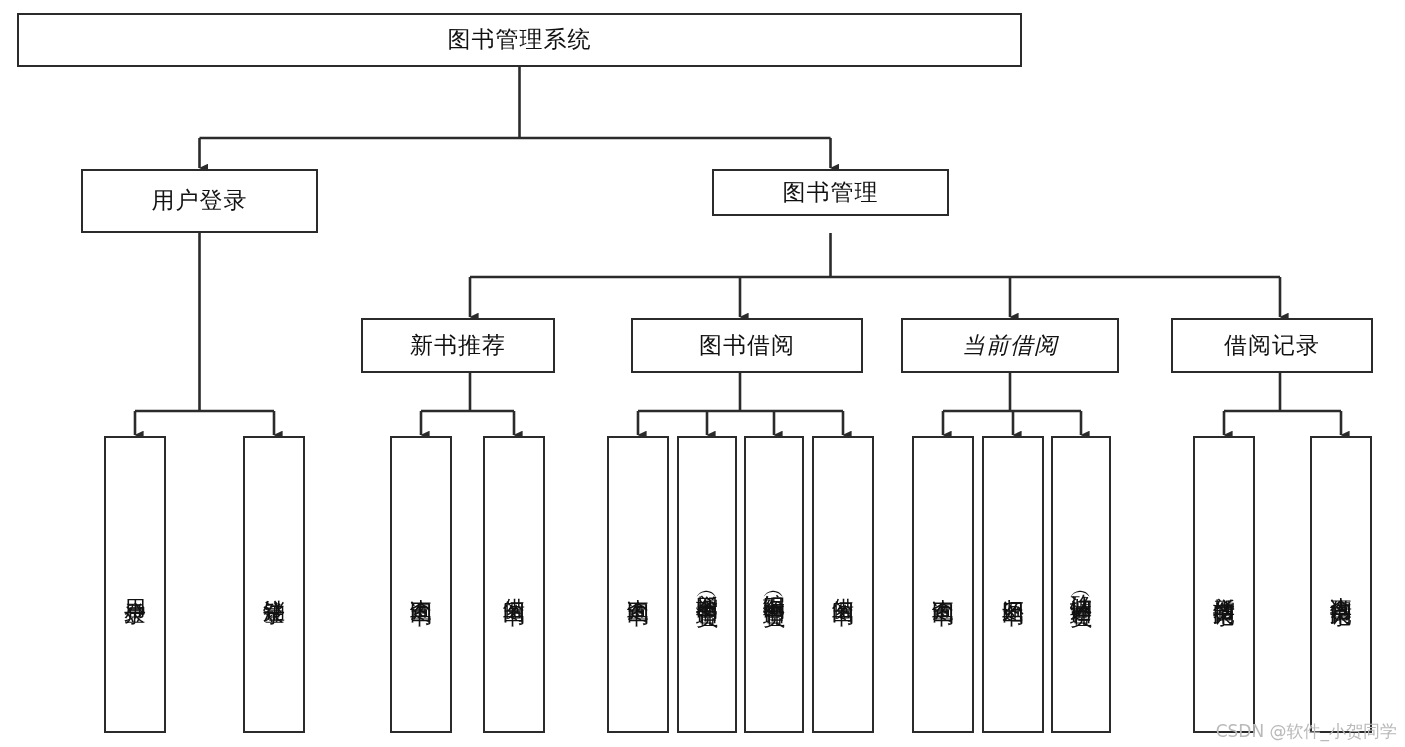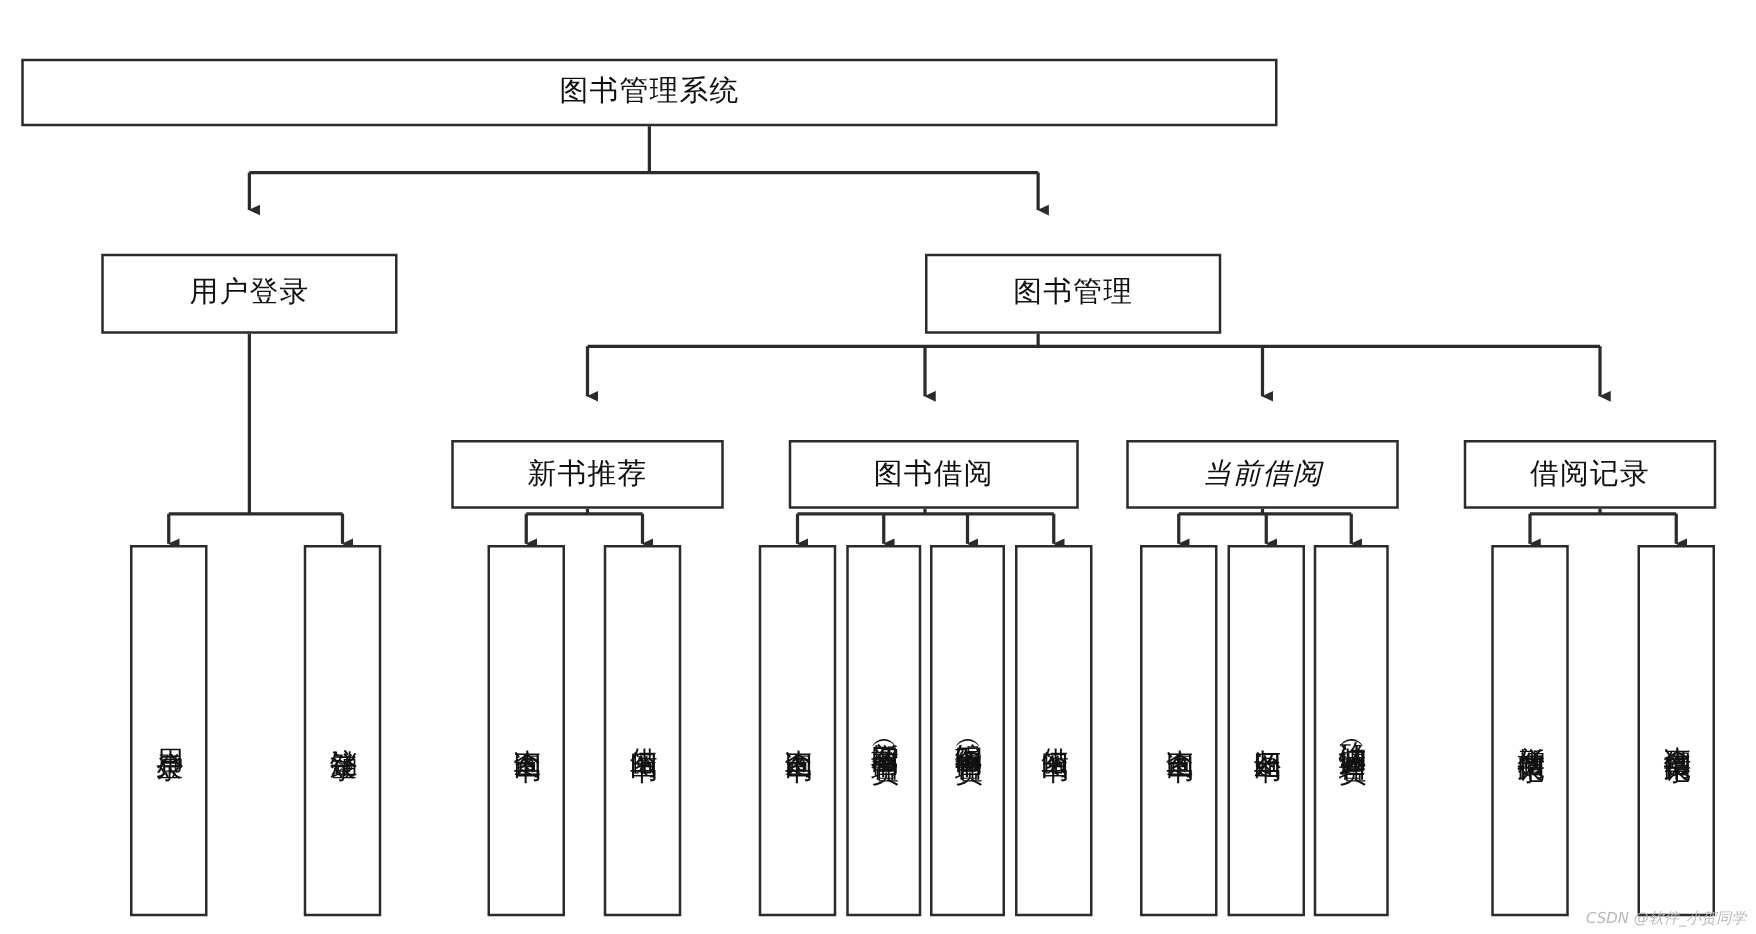--- a/index.html
+++ b/index.html
@@ -33,47 +33,45 @@
     display: flex;
     align-items: center;
     justify-content: center;
     color: #111111;
     z-index: 2;
   }
   .node.horizontal {
     font-size: 23px;
     letter-spacing: 1px;
     line-height: 1.2;
-    margin-top: 34px;
   }
   .node.vertical {
     writing-mode: vertical-rl;
     text-orientation: upright;
     font-size: 22px;
     line-height: 1.28;
     letter-spacing: 2px;
     padding: 4px 0;
     text-align: center;
   }
   .node.vertical .vtext {
     writing-mode: vertical-rl;
     text-orientation: upright;
     display: block;
     max-height: 100%;
   }
   #watermark {
     position: absolute;
     right: 8px;
     bottom: 4px;
-    font-size: 12px;
+    font-size: 17px;
     color: #b9b9b9;
     white-space: nowrap;
     z-index: 5;
     font-family: "DejaVu Sans", "Liberation Sans", sans-serif;
-    font-style: italic;
   }
 </style>
 </head>
 <body>
 
 <div id="canvas">
 
   <svg id="edges" viewBox="0 0 1405 747">
     <defs>
       <marker id="arrowhead" markerWidth="10" markerHeight="10" refX="4.5" refY="8.6" orient="auto" markerUnits="userSpaceOnUse">
@@ -117,24 +115,24 @@
       </g>
   </svg>
 
   <div id="node-layer">
       <div class="node horizontal" style="left: 17px; top: 13px; width: 1005px; height: 54px;">
         <span>图书管理系统</span>
       </div>
       <div class="node horizontal" style="left: 81px; top: 169px; width: 237px; height: 64px;">
         <span>用户登录</span>
       </div>
-      <div class="node horizontal" style="left: 740px; top: 169px; width: 237px; height: 64px;">
+      <div class="node horizontal" style="left: 712px; top: 169px; width: 237px; height: 47px;">
         <span>图书管理</span>
       </div>
-      <div class="node horizontal" style="left: 361px; top: 318px; width: 218px; height: 55px;">
+      <div class="node horizontal" style="left: 361px; top: 318px; width: 194px; height: 55px;">
         <span>新书推荐</span>
       </div>
       <div class="node horizontal" style="left: 631px; top: 318px; width: 232px; height: 55px;">
         <span>图书借阅</span>
       </div>
       <div class="node horizontal" style="left: 901px; top: 318px; width: 218px; height: 55px; font-style: italic;">
         <span>当前借阅</span>
       </div>
       <div class="node horizontal" style="left: 1171px; top: 318px; width: 202px; height: 55px;">
         <span>借阅记录</span>

